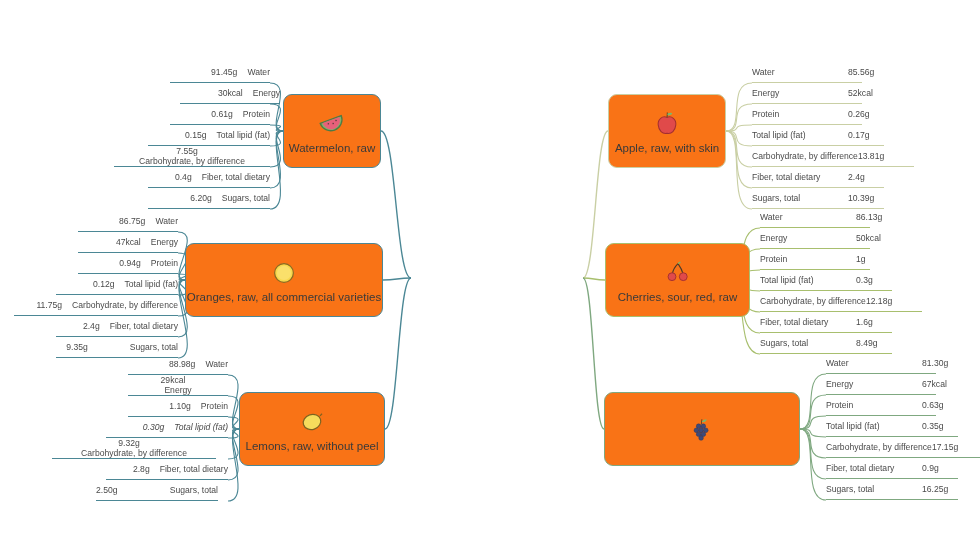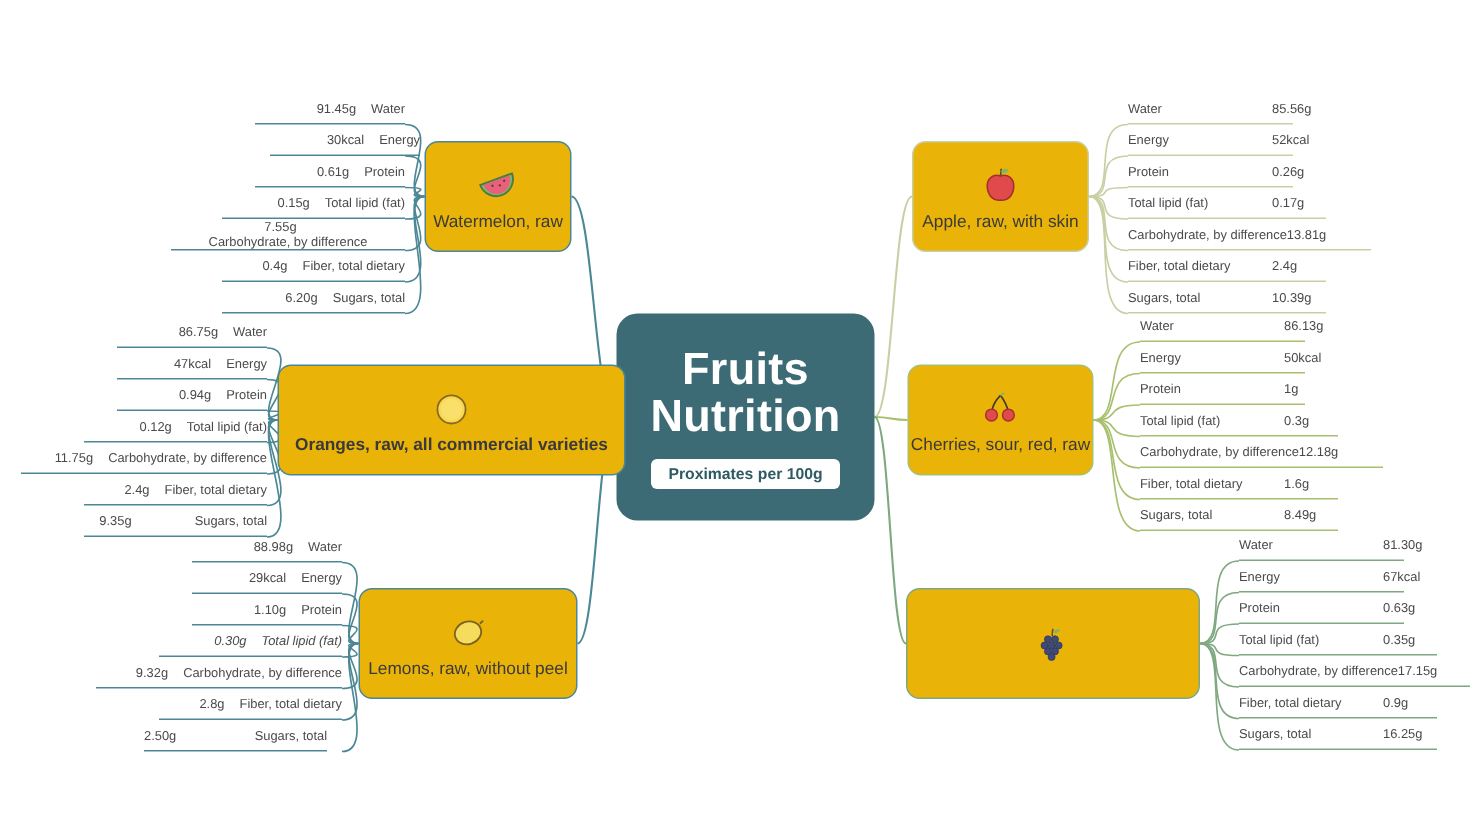--- a/index.html
+++ b/index.html
@@ -22,21 +22,21 @@
     text-align:center;letter-spacing:.2px;
   }
   .center-sub{
     margin-top:12px;background:#ffffff;border-radius:4px;
     padding:4px 12px;color:#2e5a63;font-size:10.5px;font-weight:bold;
     white-space:nowrap;
   }
 
   
   .fruit-node{
-    position:absolute;background:#eab308;border:1.3px solid #4b8795;
+    position:absolute;background:#f97316;border:1.3px solid #4b8795;
     border-radius:9px;box-sizing:border-box;
     display:flex;flex-direction:column;align-items:center;justify-content:center;
   }
   .fruit-label{font-size:11.5px;color:#3a3a3a;white-space:nowrap;margin-top:4px;}
   .fruit-icon{width:34px;height:30px;display:block;}
 
   
   .metric{
     position:absolute;height:21px;box-sizing:border-box;
     border-bottom:1.1px solid #4b8795;
@@ -99,27 +99,20 @@
       <path d="M583 278 C593.5 278 593.5 429 604 429" fill="none" stroke="#7fa880" stroke-width="1.4"></path>
       <path d="M826 374 C800 374 820 429 800 429" fill="none" stroke="#7fa880" stroke-width="1.1"></path>
       <path d="M826 395 C800 395 820 429 800 429" fill="none" stroke="#7fa880" stroke-width="1.1"></path>
       <path d="M826 416 C800 416 820 429 800 429" fill="none" stroke="#7fa880" stroke-width="1.1"></path>
       <path d="M826 437 C800 437 820 429 800 429" fill="none" stroke="#7fa880" stroke-width="1.1"></path>
       <path d="M826 458 C800 458 820 429 800 429" fill="none" stroke="#7fa880" stroke-width="1.1"></path>
       <path d="M826 479 C800 479 820 429 800 429" fill="none" stroke="#7fa880" stroke-width="1.1"></path>
       <path d="M826 500 C800 500 820 429 800 429" fill="none" stroke="#7fa880" stroke-width="1.1"></path>
     </svg>
 
-  <div class="center-node">
-    <div class="center-title">
-      <div>Fruits</div>
-      <div>Nutrition</div>
-    </div>
-    <div class="center-sub">Proximates per 100g</div>
-  </div>
 
   <div id="nodes">
       <div class="fruit-node" style="left: 283px; top: 94px; width: 98px; height: 74px; border-color: rgb(75, 135, 149);">
         <span>
       <svg class="fruit-icon" viewBox="0 0 32 32">
             <g transform="rotate(-20 16 16)">
       <path d="M4 12 A12 12 0 0 0 28 12 Z" fill="#7cb86a" stroke="#4f7a45" stroke-width="1.4"></path>
       <path d="M6.6 13 A9.4 9.4 0 0 0 25.4 13 Z" fill="#e8607a" stroke="#e8607a" stroke-width="0.5"></path>
       <circle cx="12" cy="15.5" r="0.8" fill="#5c3a3a"></circle>
               <circle cx="17" cy="17" r="0.8" fill="#5c3a3a"></circle>
@@ -150,21 +143,21 @@
         <span class="lab">Carbohydrate, by difference</span>
       </div>
       <div class="metric left" style="left: 148px; top: 167px; width: 122px; border-bottom-color: rgb(75, 135, 149);">
         <span class="val">0.4g</span>
         <span class="lab">Fiber, total dietary</span>
       </div>
       <div class="metric left" style="left: 148px; top: 188px; width: 122px; border-bottom-color: rgb(75, 135, 149);">
         <span class="val">6.20g</span>
         <span class="lab">Sugars, total</span>
       </div>
-      <div class="fruit-node" style="left: 185px; top: 243px; width: 232px; height: 74px; border-color: rgb(75, 135, 149); font-weight: bold;">
+      <div class="fruit-node" style="left: 185px; top: 243px; width: 198px; height: 74px; border-color: rgb(75, 135, 149);">
         <span>
       <svg class="fruit-icon" viewBox="0 0 32 32">
       <circle cx="16" cy="17" r="10" fill="#f7d84e" stroke="#8a6a22" stroke-width="1.3"></circle>
       <circle cx="16" cy="17" r="7.6" fill="#fae06b"></circle>
           </svg>
         </span>
         <span class="fruit-label">Oranges, raw, all commercial varieties</span>
       </div>
       <div class="metric left" style="left: 78px; top: 211px; width: 100px; border-bottom-color: rgb(75, 135, 149);">
         <span class="val">86.75g</span>
@@ -200,33 +193,33 @@
       <ellipse cx="16" cy="17" rx="9.5" ry="8" fill="#f6dc5c" stroke="#7d6320" stroke-width="1.3" transform="rotate(-18 16 17)"></ellipse>
       <path d="M24.5 10.5 l2.2 -2.2" stroke="#7d6320" stroke-width="1.3" fill="none"></path>
           </svg>
         </span>
         <span class="fruit-label">Lemons, raw, without peel</span>
       </div>
       <div class="metric left" style="left: 128px; top: 354px; width: 100px; border-bottom-color: rgb(75, 135, 149);">
         <span class="val">88.98g</span>
         <span class="lab">Water</span>
       </div>
-      <div class="metric left" style="left: 128px; top: 375px; width: 100px; border-bottom-color: rgb(75, 135, 149);">
+      <div class="metric left" style="left: 128px; top: 375px; width: 100px; border-bottom-color: rgb(75, 135, 149); flex-direction: column;">
         <span class="val">29kcal</span>
         <span class="lab">Energy</span>
       </div>
       <div class="metric left" style="left: 128px; top: 396px; width: 100px; border-bottom-color: rgb(75, 135, 149);">
         <span class="val">1.10g</span>
         <span class="lab">Protein</span>
       </div>
       <div class="metric left" style="left: 106px; top: 417px; width: 122px; border-bottom-color: rgb(75, 135, 149); font-style: italic;">
         <span class="val">0.30g</span>
         <span class="lab">Total lipid (fat)</span>
       </div>
-      <div class="metric left" style="left: 64px; top: 438px; width: 164px; border-bottom-color: rgb(75, 135, 149);">
+      <div class="metric left" style="left: 52px; top: 438px; width: 164px; border-bottom-color: rgb(75, 135, 149); flex-direction: column;">
         <span class="val">9.32g</span>
         <span class="lab">Carbohydrate, by difference</span>
       </div>
       <div class="metric left" style="left: 106px; top: 459px; width: 122px; border-bottom-color: rgb(75, 135, 149);">
         <span class="val">2.8g</span>
         <span class="lab">Fiber, total dietary</span>
       </div>
       <div class="metric left" style="left: 96px; top: 480px; width: 122px; border-bottom-color: rgb(75, 135, 149); justify-content: space-between;">
         <span class="val">2.50g</span>
         <span class="lab">Sugars, total</span>
@@ -262,21 +255,21 @@
         <span class="val">13.81g</span>
       </div>
       <div class="metric right" style="left: 752px; top: 167px; width: 132px; border-bottom-color: rgb(201, 207, 164);">
         <span class="lab">Fiber, total dietary</span>
         <span class="val">2.4g</span>
       </div>
       <div class="metric right" style="left: 752px; top: 188px; width: 132px; border-bottom-color: rgb(201, 207, 164);">
         <span class="lab">Sugars, total</span>
         <span class="val">10.39g</span>
       </div>
-      <div class="fruit-node" style="left: 605px; top: 243px; width: 124px; height: 74px; border-color: rgb(168, 191, 110);">
+      <div class="fruit-node" style="left: 605px; top: 243px; width: 145px; height: 74px; border-color: rgb(168, 191, 110);">
         <span>
       <svg class="fruit-icon" viewBox="0 0 32 32">
       <path d="M16 7 C13 10 10.5 14 10 18" stroke="#4a3a2a" stroke-width="1.2" fill="none"></path>
       <path d="M16 7 C18.4 10.4 20.4 14 21.4 18" stroke="#4a3a2a" stroke-width="1.2" fill="none"></path>
       <path d="M16 7 l2.6 -1.6" stroke="#7cb86a" stroke-width="1.4" fill="none"></path>
       <circle cx="9.6" cy="21" r="4.2" fill="#e04a4a" stroke="#a32f2f" stroke-width="1"></circle>
       <circle cx="21.6" cy="21" r="4.2" fill="#e04a4a" stroke="#a32f2f" stroke-width="1"></circle>
           </svg>
         </span>
         <span class="fruit-label">Cherries, sour, red, raw</span>

